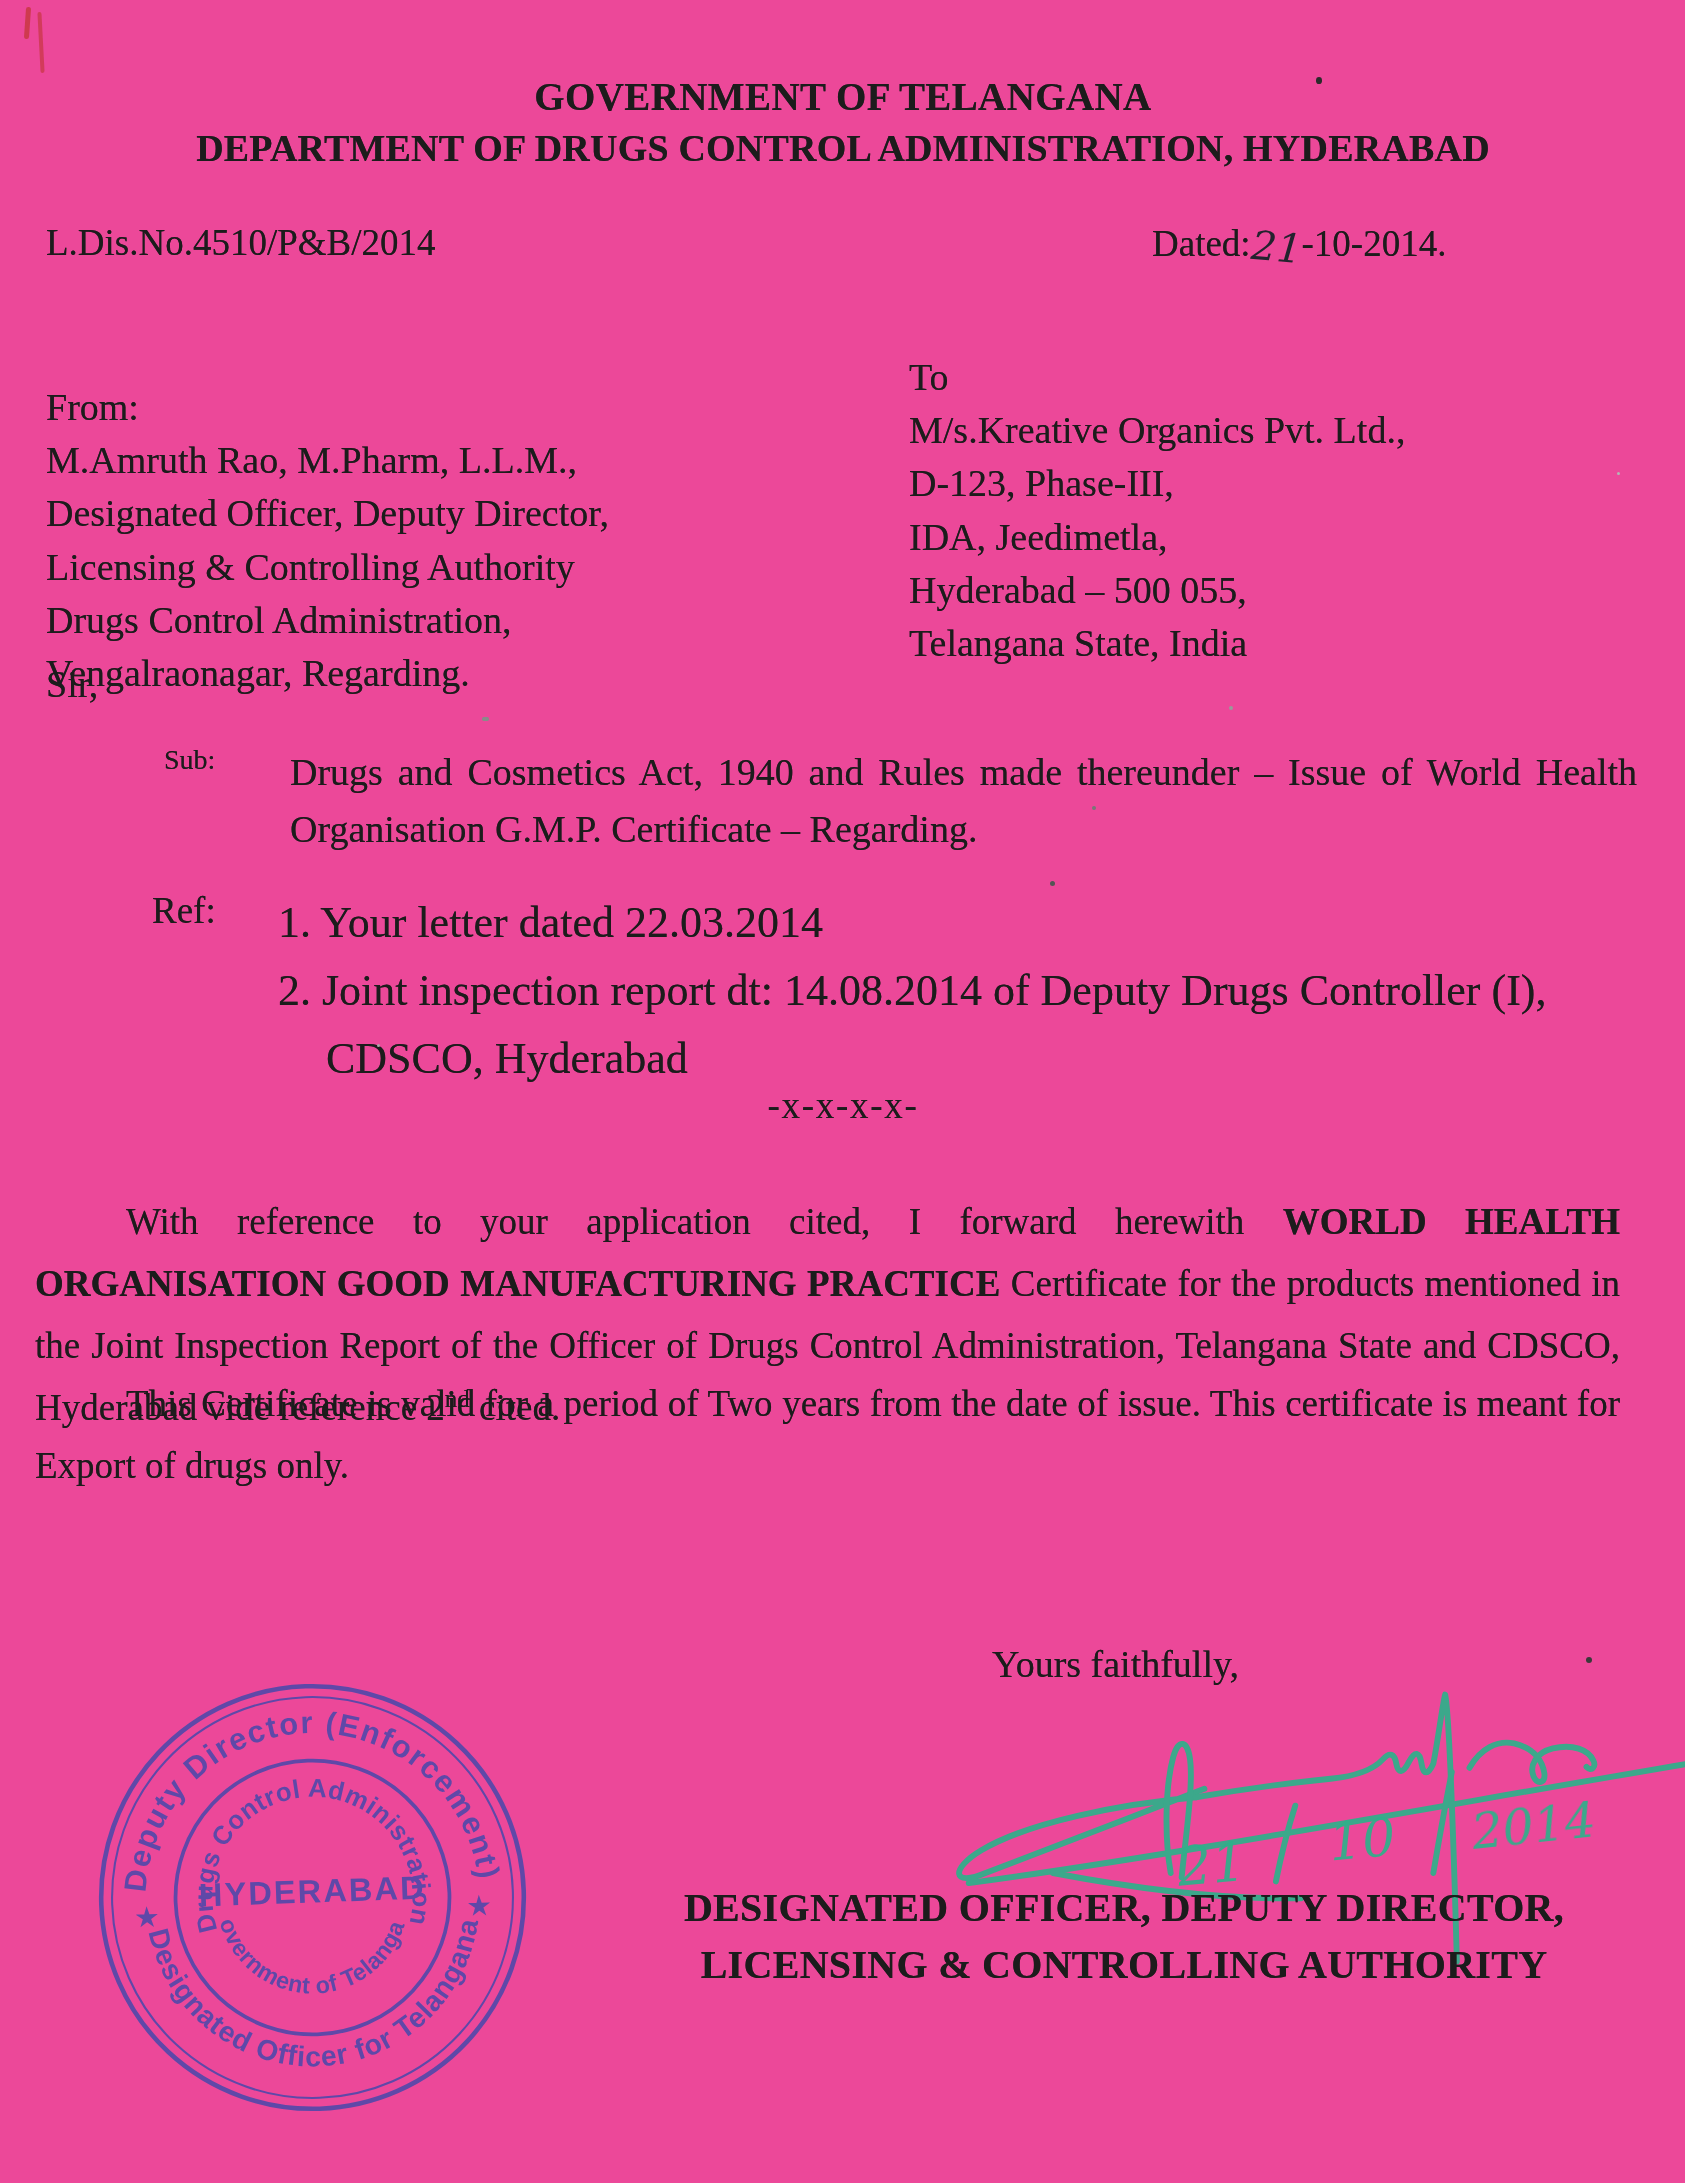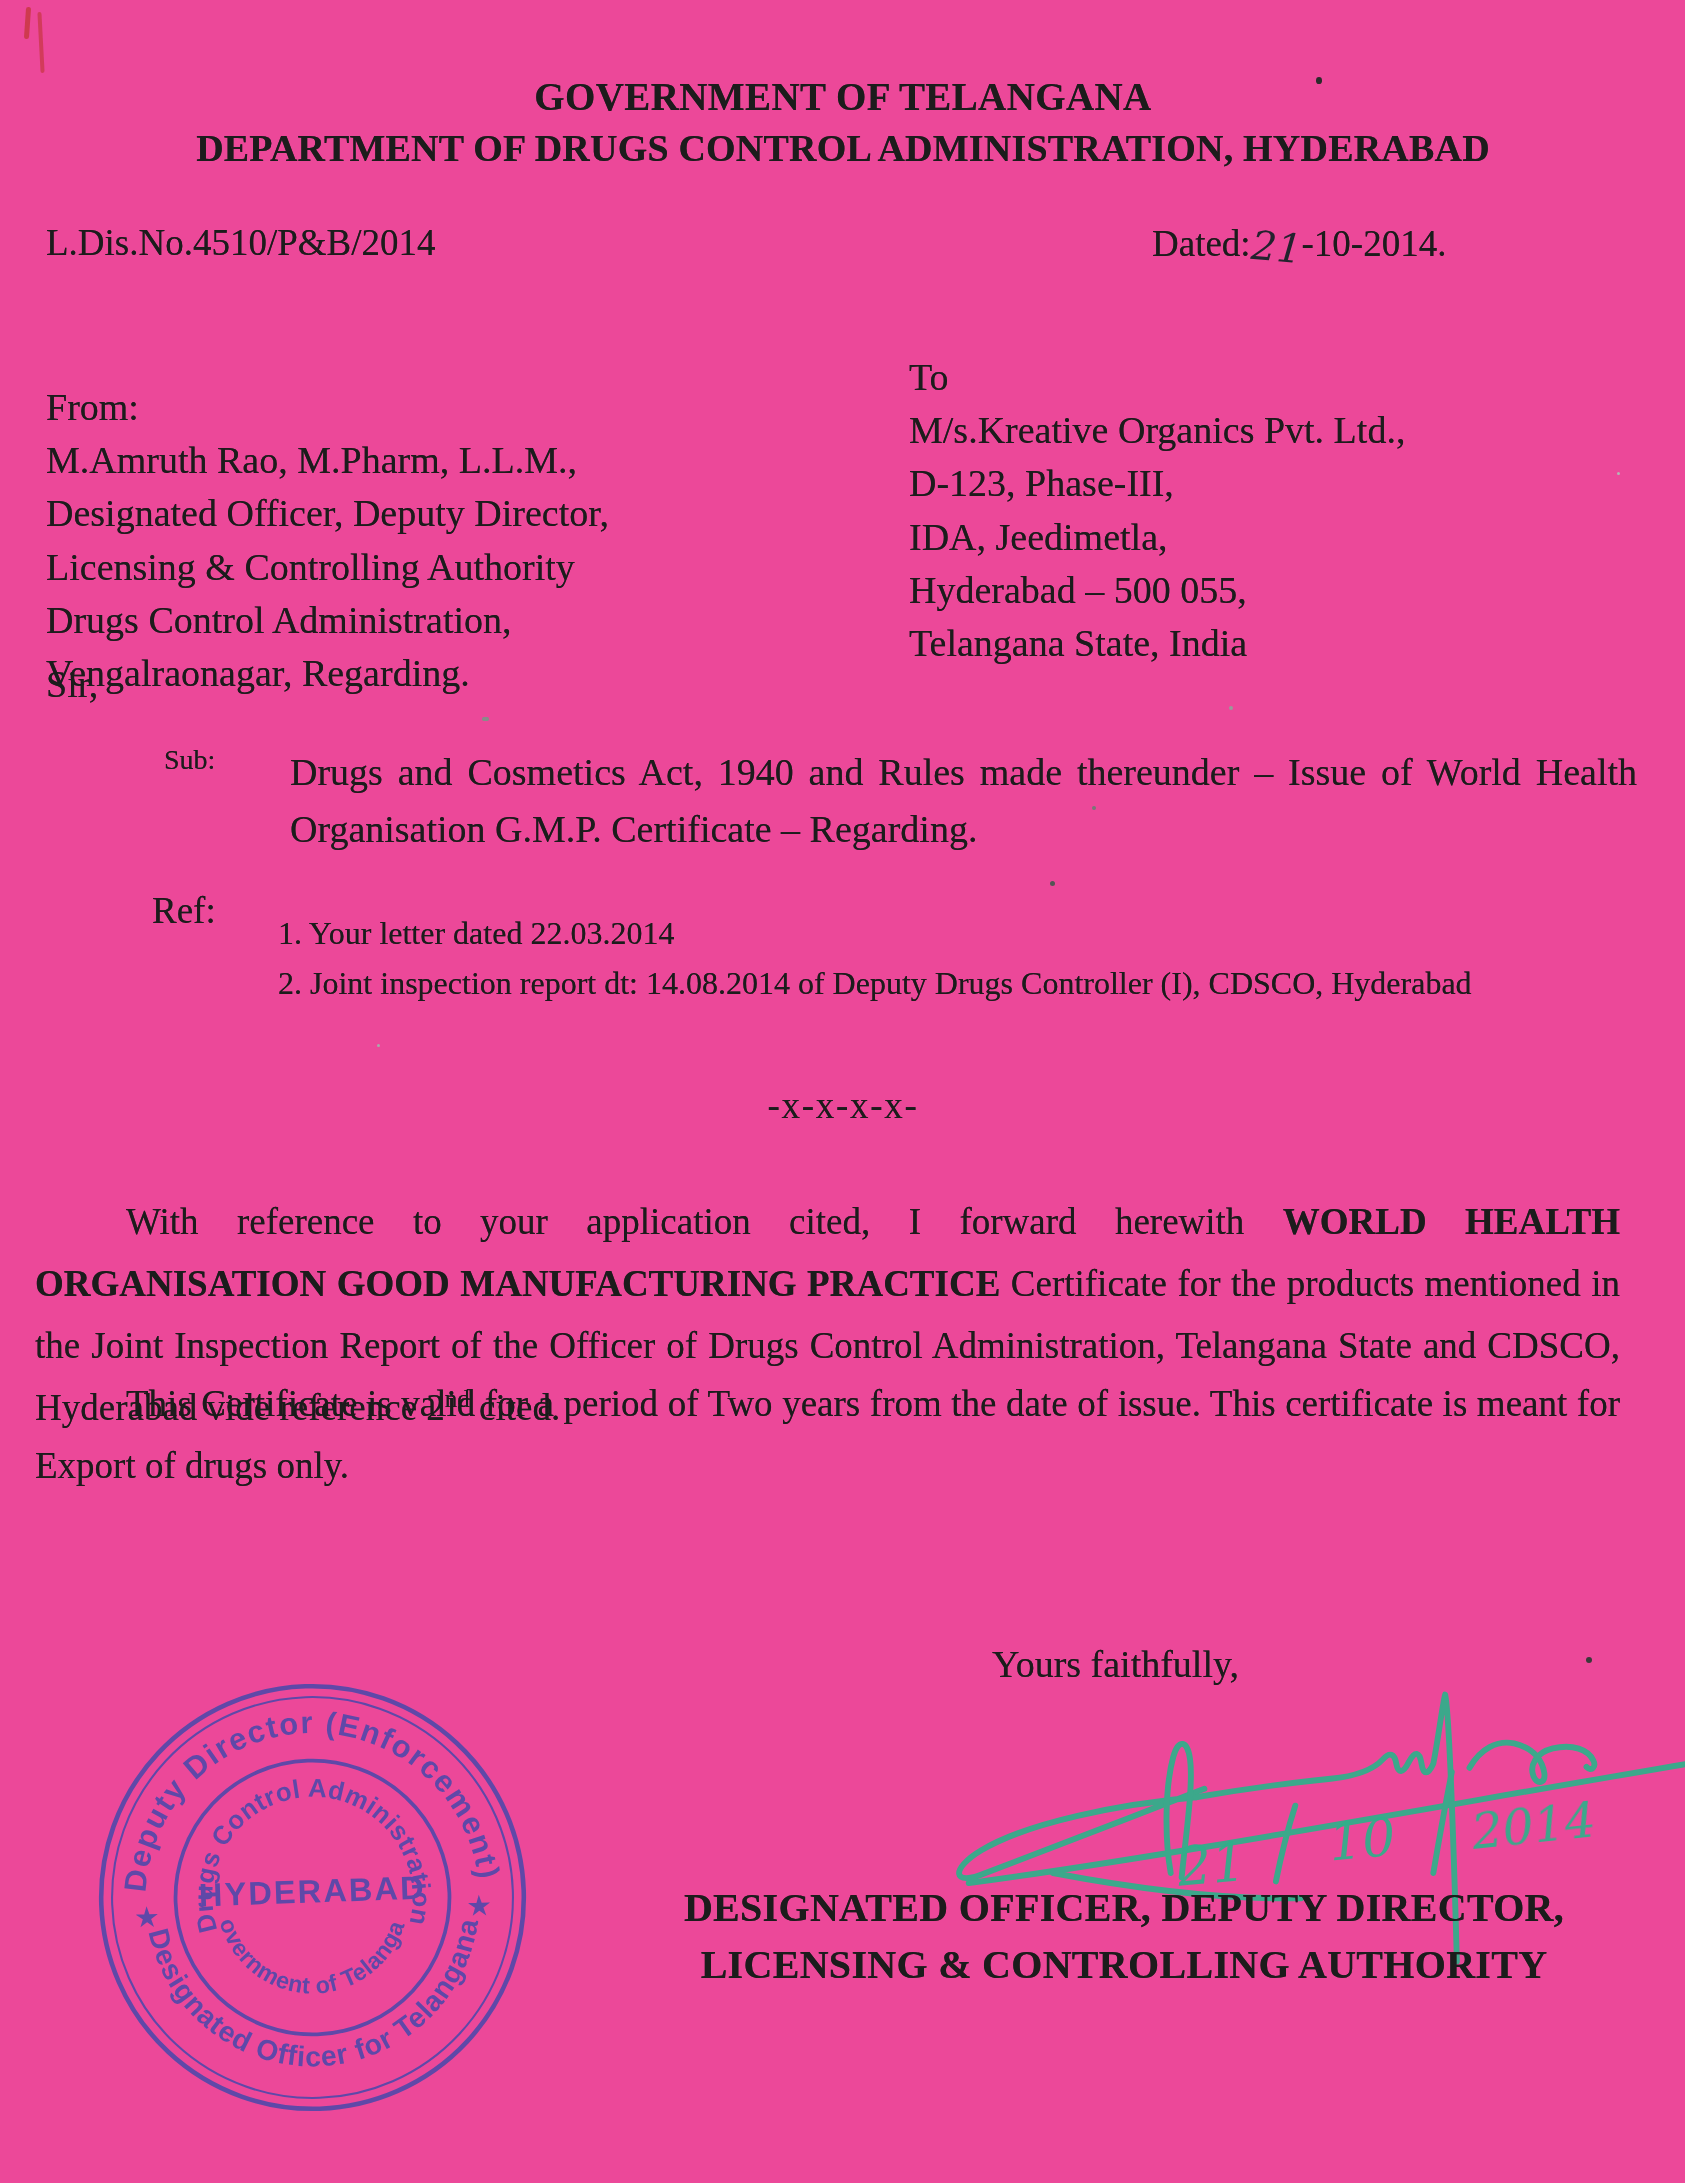--- a/index.html
+++ b/index.html
@@ -37,21 +37,21 @@
   .addr-line{ display:block; }
 
   .sir{ top:662px; left:46px; font-size:38px; }
 
   .sub-row{ top:744px; left:164px; display:flex; }
   .sub-label{ width:126px; flex:0 0 126px; font-size:28px; }
   .sub-text{ width:1347px; font-size:38px; line-height:1.51; text-align:justify; }
 
   .ref-row{ top:889px; left:152px; display:flex; }
   .ref-label{ width:126px; flex:0 0 126px; font-size:37px; }
-  .ref-items{ width:1368px; font-size:32px; line-height:1.55;margin-top:20px; }
+  .ref-items{ width:1368px; font-size:44px; line-height:1.55; }
   .ref-item2{ padding-left:48px; text-indent:-48px; }
 
   .separator{ top:1084px; left:0; right:0; text-align:center; font-size:37px; letter-spacing:1.7px; }
 
   .para{ left:35px; width:1585px; font-size:37px; line-height:1.68; text-align:justify; text-indent:91px; }
   .para1{ top:1154px; }
   .para2{ top:1336px; }
   .bold-inline{ font-weight:bold; }
   sup.nd{ font-size:25px; line-height:0; }
 

